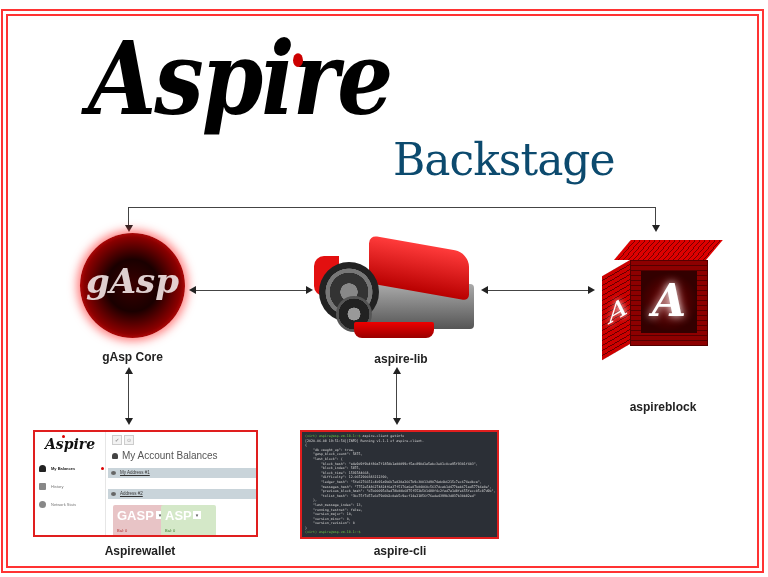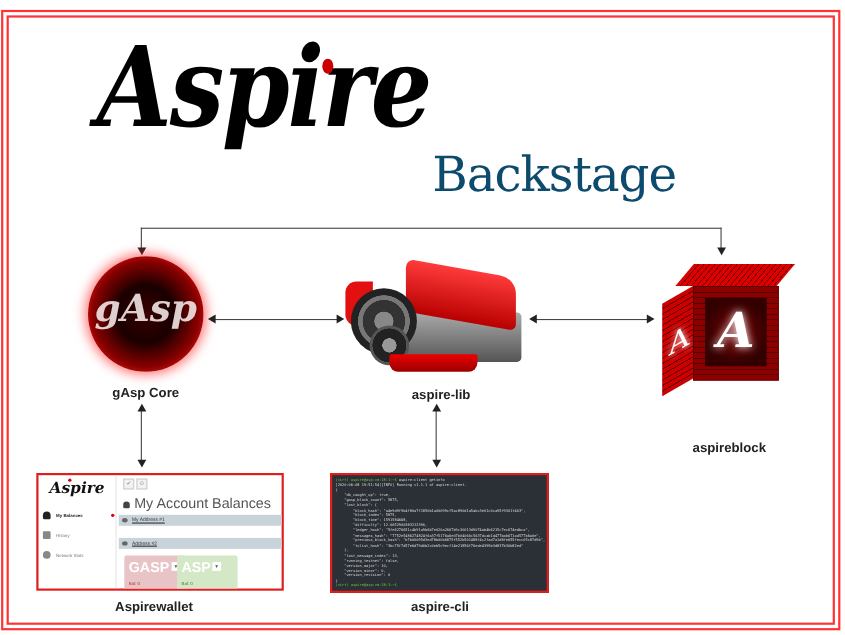--- a/index.html
+++ b/index.html
@@ -42,21 +42,21 @@
   .wallet{position:absolute;left:33px;top:430px;width:225px;height:107px;border:2px solid #e01e1e;background:#fff;box-sizing:border-box;overflow:hidden;font-family:"Liberation Sans",sans-serif;}
   .w-side{position:absolute;left:0;top:0;width:70px;height:100%;border-right:1px solid #e6e6e6;}
   .w-logo{position:absolute;left:10px;top:4px;font-family:"DejaVu Serif",serif;font-style:italic;font-weight:bold;font-size:14px;color:#111;}
   .w-logo-dot{display:inline-block;width:3px;height:3px;border-radius:50%;background:#d00;position:absolute;left:27px;top:3px;}
   .w-item{position:absolute;left:4px;height:12px;display:flex;align-items:center;font-size:4px;color:#777;}
   .w-item .ico{display:inline-block;width:7px;height:7px;margin-right:5px;background:#888;border-radius:1px;}
   .w-item.active{color:#222;font-weight:bold;}
   .w-item.active .ico{background:#222;border-radius:50% 50% 1px 1px;}
   .w-active-mark{position:absolute;left:66px;top:35px;width:3px;height:3px;background:#d00;border-radius:50%;}
   .w-btn{position:absolute;top:3px;width:8px;height:8px;border:1px solid #ccc;background:#f2f2f2;font-size:5px;color:#999;text-align:center;line-height:8px;}
-  .w-title{position:absolute;left:77px;top:18px;font-size:13px;color:#555;}
+  .w-title{position:absolute;left:77px;top:18px;font-size:10px;color:#555;}
   .w-title .ico{display:inline-block;width:6px;height:6px;background:#444;border-radius:50% 50% 1px 1px;margin-right:4px;}
   .w-addr{position:absolute;left:73px;width:152px;height:10px;background:#c9d4da;font-size:4.5px;color:#333;line-height:10px;padding-left:12px;box-sizing:border-box;text-decoration:underline;}
   .w-addr .eye{position:absolute;left:3px;top:3px;width:5px;height:4px;border-radius:50%;background:#666;}
   .w-card{position:absolute;top:73px;width:55px;height:32px;border-radius:2px;}
   .w-card .tk{position:absolute;left:4px;top:3px;font-size:13px;font-weight:bold;color:#fff;}
   .w-card .dd{position:absolute;top:6px;width:8px;height:8px;background:#fff;font-size:5px;color:#555;text-align:center;line-height:8px;}
   .w-card .bal{position:absolute;left:4px;top:23px;font-size:4px;}
   
   .cli{position:absolute;left:300px;top:430px;width:199px;height:109px;background:#2b2f36;border:2px solid #e01e1e;box-sizing:border-box;overflow:hidden;
        font-family:"DejaVu Sans Mono",monospace;font-size:3.3px;line-height:4.6px;color:#d9d9d9;padding:2px 3px;white-space:pre;}

